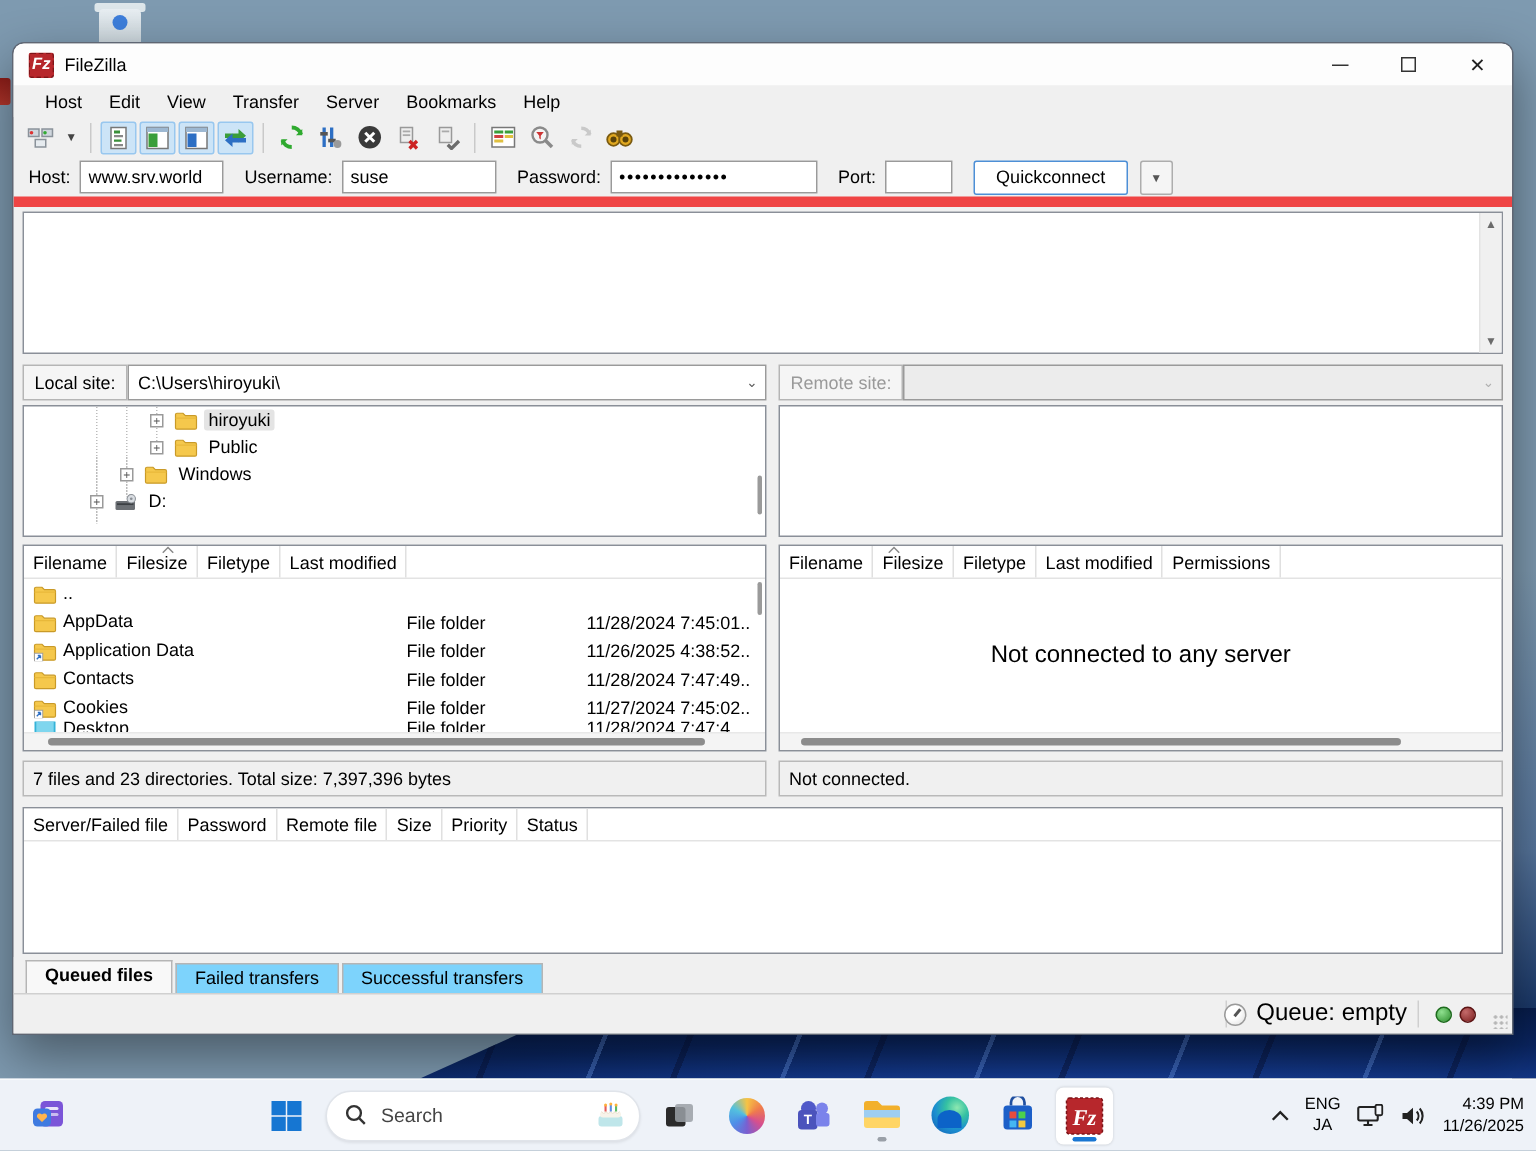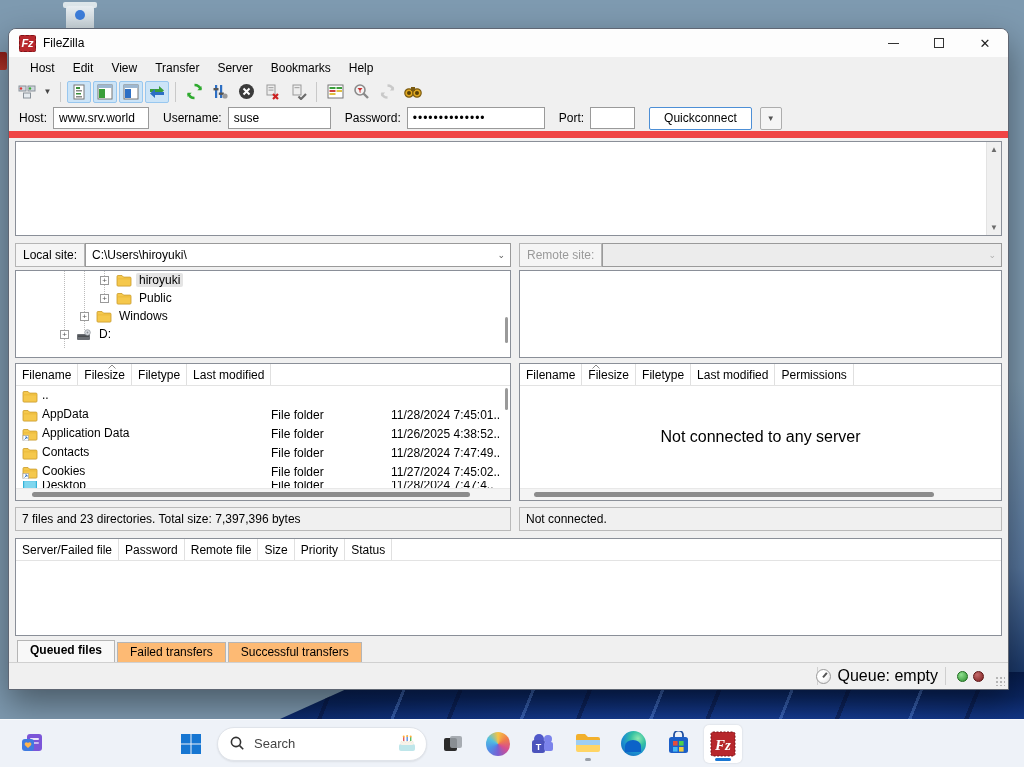--- a/index.html
+++ b/index.html
@@ -96,21 +96,21 @@
   .cols-local .c0{width:170px;} .cols-local .c1{width:79px;} .cols-local .c2{width:120px;} .cols-local .c3{flex:1; border-right:none;}
 
   .status-row { display:flex; margin:6px 6px 0 6px; gap:8px; height:24px; flex:0 0 auto; }
   .status-box { border:1px solid #b9b9b9; background:#f0f0f0; display:flex; align-items:center; padding:0 6px; font-size:12px; white-space:nowrap; overflow:hidden; }
   .status-box.left { width:496px; } .status-box.right { flex:1; }
 
   .queue-wrap { margin:7px 6px 0 6px; border:1px solid #8a8f98; background:#fff; flex:1; display:flex; flex-direction:column; overflow:hidden; }
   .queue-body { flex:1; }
 
   .tabs-row { height:24px; display:flex; align-items:flex-end; padding-left:8px; gap:2px; flex:0 0 auto; background:#f0f0f0; margin-top:2px; }
-  .tab { height:20px; padding:2px 12px; font-size:12px; background:#fdba74; border:1px solid #b5b5b5; border-bottom:none; }
+  .tab { height:20px; padding:2px 12px; font-size:12px; background:#7dd3fc; border:1px solid #b5b5b5; border-bottom:none; }
   .tab.active { background:#f8f8f8; font-weight:bold; height:22px; }
 
   .bottom-status { height:27px; background:#f0f0f0; border-top:1px solid #d0d0d0; display:flex; align-items:center; flex:0 0 auto; position:relative; }
   .queue-status { position:absolute; right:70px; display:flex; align-items:center; gap:7px; font-size:16px; }
   .gauge { width:15px; height:15px; border-radius:50%; border:1px solid #9a9a9a; background:radial-gradient(circle at 35% 35%, #fff 40%, #dcdcdc); position:relative; }
   .gauge::after { content:""; position:absolute; left:7px; top:2px; width:1.5px; height:6px; background:#555; transform:rotate(40deg); }
   .leds { position:absolute; right:24px; display:flex; gap:5px; }
   .led { width:11px; height:11px; border-radius:50%; }
   .led.green { background:radial-gradient(circle at 35% 30%, #8fe08f, #2f8f2f); border:1px solid #1d6b1d; }
   .led.red { background:radial-gradient(circle at 35% 30%, #c46a6a, #7c1f1f); border:1px solid #5c1414; }
@@ -653,13 +653,37 @@
         </svg>
     </div>
     <div class="task-icon app-active">
       <svg width="26" height="26" viewBox="0 0 26 26">
           <rect x="1" y="1" width="24" height="24" rx="2" fill="#b7272c" stroke="#7d1418" stroke-dasharray="2 1.5"></rect>
           <text x="13" y="19" font-size="15" font-style="italic" font-weight="bold" fill="#fff" text-anchor="middle" font-family="Liberation Serif, serif">Fz</text>
         </svg>
       <div class="run-dot active"></div>
     </div>
   </div>
+  <div class="tb-right">
+    <div class="chevron-up">
+      <svg width="13" height="8" viewBox="0 0 13 8">
+          <path d="M1.5 6.5 L6.5 1.5 L11.5 6.5" fill="none" stroke="#222" stroke-width="1.6"></path>
+        </svg>
+    </div>
+    <div class="tray-lang">
+      <div>ENG</div>
+      <div>JA</div>
+    </div>
+    <svg width="19" height="16" viewBox="0 0 19 16">
+        <rect x="1.5" y="2" width="13" height="9" rx="1" fill="none" stroke="#222" stroke-width="1.4"></rect>
+        <path d="M5 14 h6 M8 11 v3" stroke="#222" stroke-width="1.4"></path>
+        <rect x="13" y="0.5" width="4.5" height="7" rx="1" fill="#f3f6fb" stroke="#222" stroke-width="1.2"></rect>
+      </svg>
+    <svg width="19" height="16" viewBox="0 0 19 16">
+        <path d="M2 6 h3 l4 -3.5 v11 l-4 -3.5 h-3 z" fill="#222"></path>
+        <path d="M11.5 5 a4.5 4.5 0 0 1 0 6 M13.5 3 a7.5 7.5 0 0 1 0 10" fill="none" stroke="#222" stroke-width="1.4"></path>
+      </svg>
+    <div class="tray-clock">
+      <div>4:39 PM</div>
+      <div>11/26/2025</div>
+    </div>
+  </div>
 </div>
 
 </body></html>

